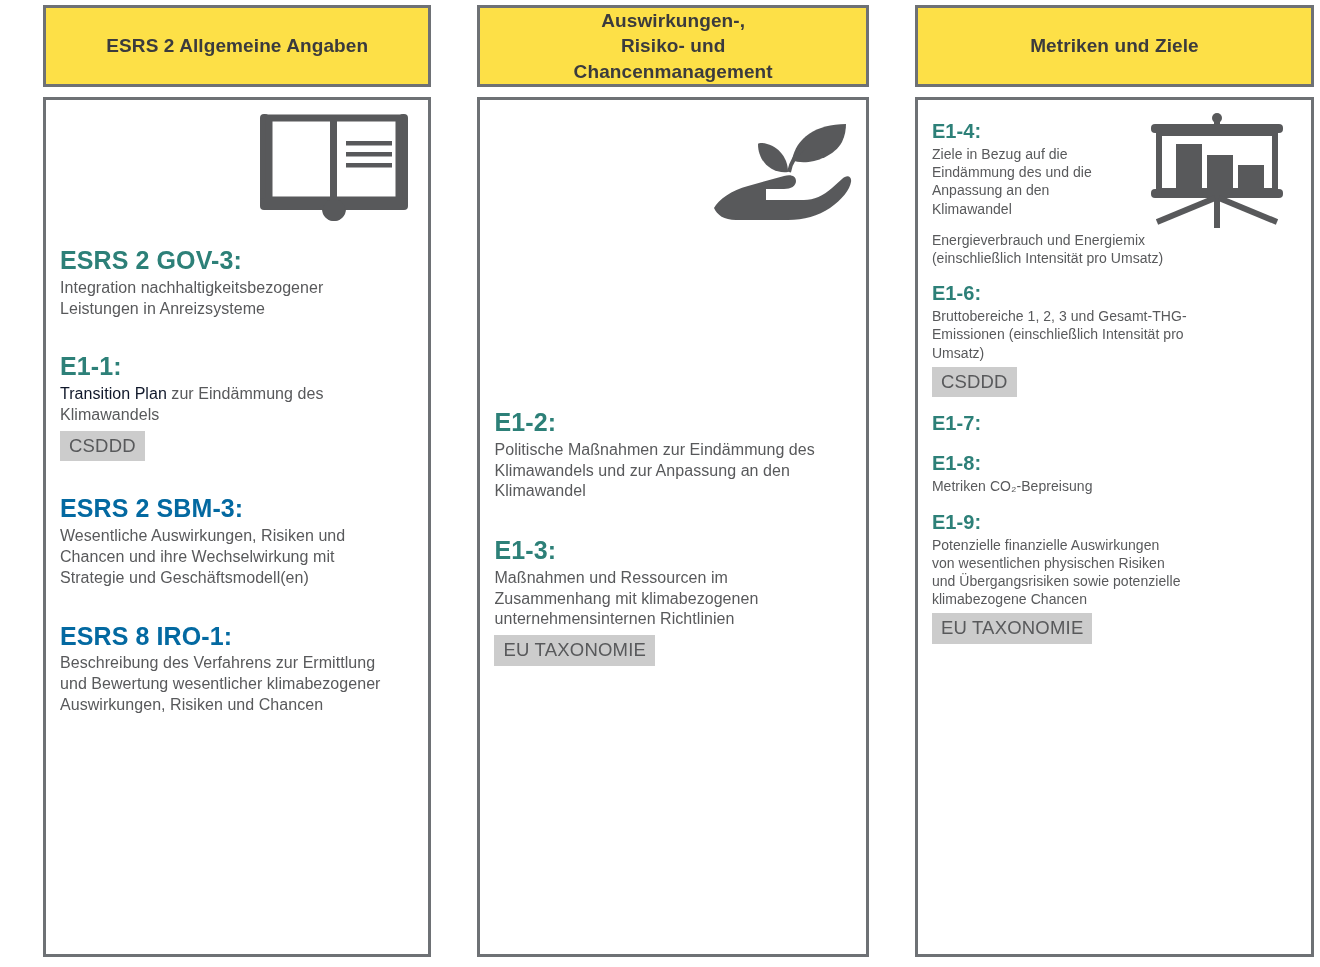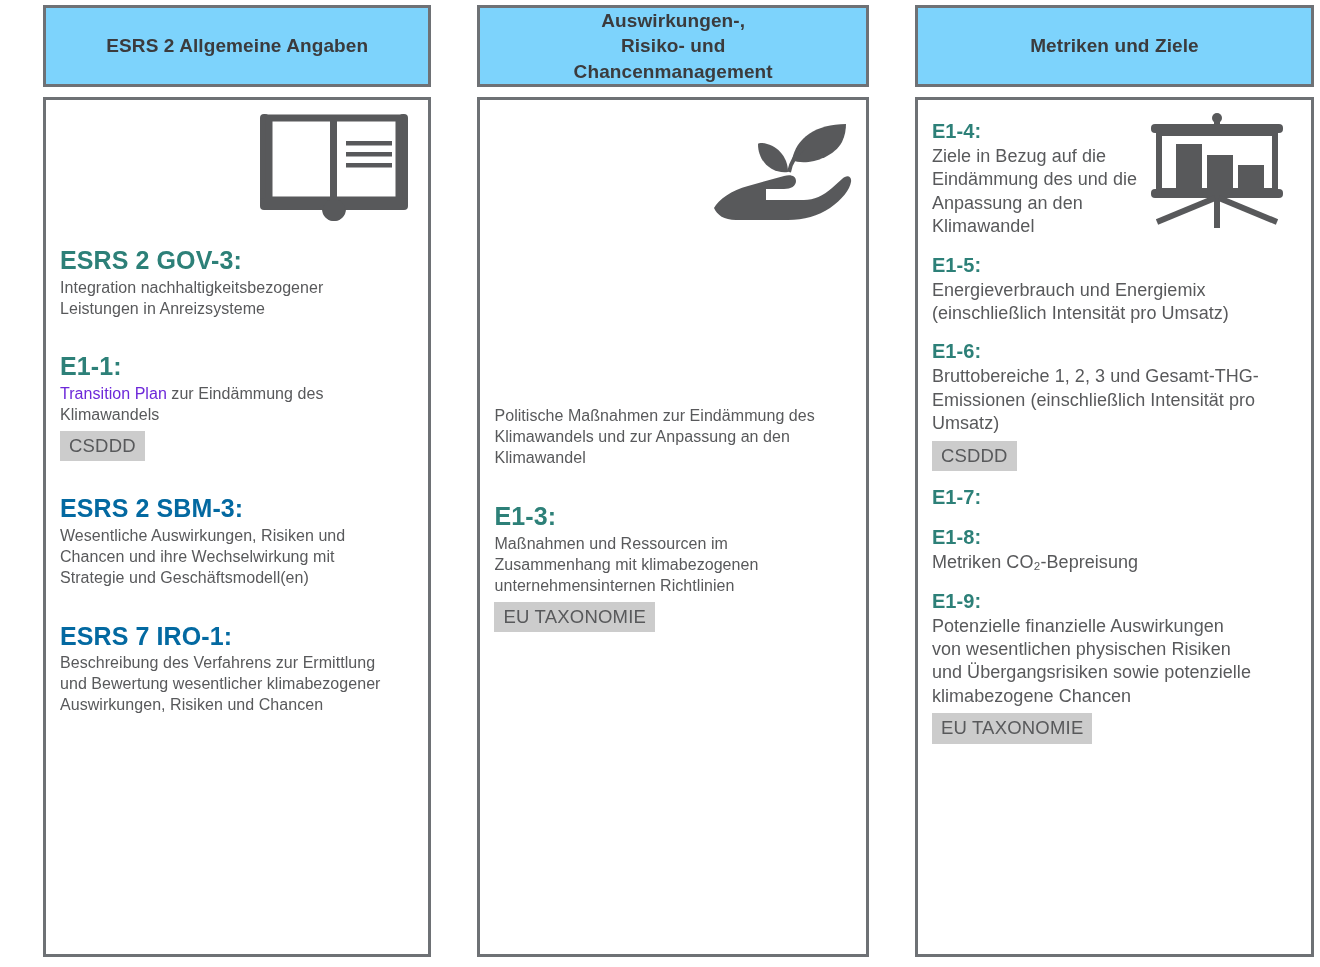--- a/index.html
+++ b/index.html
@@ -25,21 +25,21 @@
     flex-direction: column;
     height: 952px;
   }
   .col-1 { width: 402px; margin-left: 37px; }
   .col-2 { width: 405px; }
   .col-3 { width: 413px; }
 
   
   .col-header {
     border: 3px solid #6e7175;
-    background: #7dd3fc;
+    background: #fde047;
     height: 82px;
     display: flex;
     align-items: center;
     justify-content: center;
     flex: 0 0 auto;
   }
   .col-header-title {
     font-size: 19px;
     font-weight: bold;
     color: #3b3b3d;
@@ -85,21 +85,21 @@
   .code-amber { color: #0369a1; }
 
   .block-text {
     font-size: 16px;
     color: #58595b;
     line-height: 1.30;
     letter-spacing: 0.05px;
     white-space: pre-line;
     display: block;
   }
-  .text-link { color: #6d28d9; }
+  .text-link { color: #0f172a; }
 
   .badge {
     display: inline-block;
     background: #cccccc;
     color: #58595b;
     font-size: 18.5px;
     line-height: 1.28;
     padding: 3px 9px 4px 9px;
     margin-top: 5px;
     letter-spacing: 0.2px;
@@ -108,21 +108,21 @@
   
   .col-1 .blocks { padding-top: 134px; }
   .col-1 .block { margin-bottom: 31px; }
 
   .col-2 .blocks { padding-top: 296px; }
   .col-2 .block { margin-bottom: 32px; }
 
   .col-3 .blocks { padding-top: 8px; }
   .col-3 .block { margin-bottom: 13px; }
   .col-3 .block-code { font-size: 20px; }
-  .col-3 .block-text { font-size: 18px; }
+  .col-3 .block-text { font-size: 14px; }
   .col-3 .block-first .block-text { width: 225px; }
 </style>
 </head>
 <body>
 
 <div id="board">
 
   <div class="column col-1">
     <div class="col-header">
       <div class="col-header-title">ESRS 2 Allgemeine Angaben</div>
@@ -167,21 +167,21 @@
         </div>
 
         <div class="block">
           <span class="block-code code-amber">ESRS 2 SBM-3:</span>
           <span class="block-text">Wesentliche Auswirkungen, Risiken und
 Chancen und ihre Wechselwirkung mit
 Strategie und Geschäftsmodell(en)</span>
         </div>
 
         <div class="block">
-          <span class="block-code code-amber">ESRS 7 IRO-1:</span>
+          <span class="block-code code-amber">ESRS 8 IRO-1:</span>
           <span class="block-text">Beschreibung des Verfahrens zur Ermittlung
 und Bewertung wesentlicher klimabezogener
 Auswirkungen, Risiken und Chancen</span>
         </div>
 
       </div>
     </div>
   </div>
 
   <div class="column col-2">
@@ -204,20 +204,21 @@
             <path d="M22 98 C26 90 40 80 56 76 L92 66 C99 64 104 66 104 71 C104 76 99 79 92 79 L74 79
                      L74 90 L112 90 C122 90 131 86 140 78 L150 69 C155 64 160 66 159 72
                      C158 79 150 90 138 98 C126 106 112 110 96 110 L44 110 C32 110 25 105 22 98 Z"></path>
           </g>
         </svg>
       </div>
 
       <div class="blocks">
 
         <div class="block">
+          <span class="block-code code-teal">E1-2:</span>
           <span class="block-text">Politische Maßnahmen zur Eindämmung des
 Klimawandels und zur Anpassung an den
 Klimawandel</span>
         </div>
 
         <div class="block">
           <span class="block-code code-teal">E1-3:</span>
           <span class="block-text">Maßnahmen und Ressourcen im
 Zusammenhang mit klimabezogenen
 unternehmensinternen Richtlinien</span>
@@ -261,21 +262,20 @@
 
         <div class="block block-first">
           <span class="block-code code-teal">E1-4:</span>
           <span class="block-text">Ziele in Bezug auf die
 Eindämmung des und die
 Anpassung an den
  Klimawandel</span>
         </div>
 
         <div class="block">
-          <span class="block-code code-teal">E1-5:</span>
           <span class="block-text">Energieverbrauch und Energiemix
 (einschließlich Intensität pro Umsatz)</span>
         </div>
 
         <div class="block">
           <span class="block-code code-teal">E1-6:</span>
           <span class="block-text">Bruttobereiche 1, 2, 3 und Gesamt-THG-
 Emissionen (einschließlich Intensität pro
 Umsatz)</span>
           <span class="badge">CSDDD</span>

